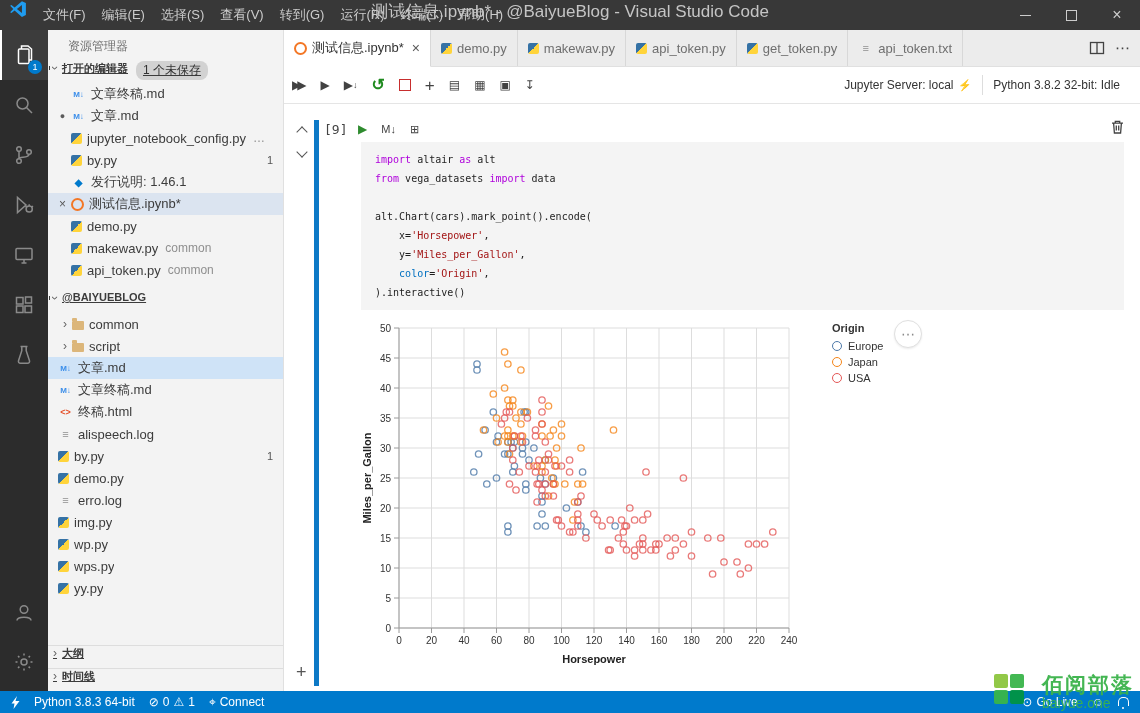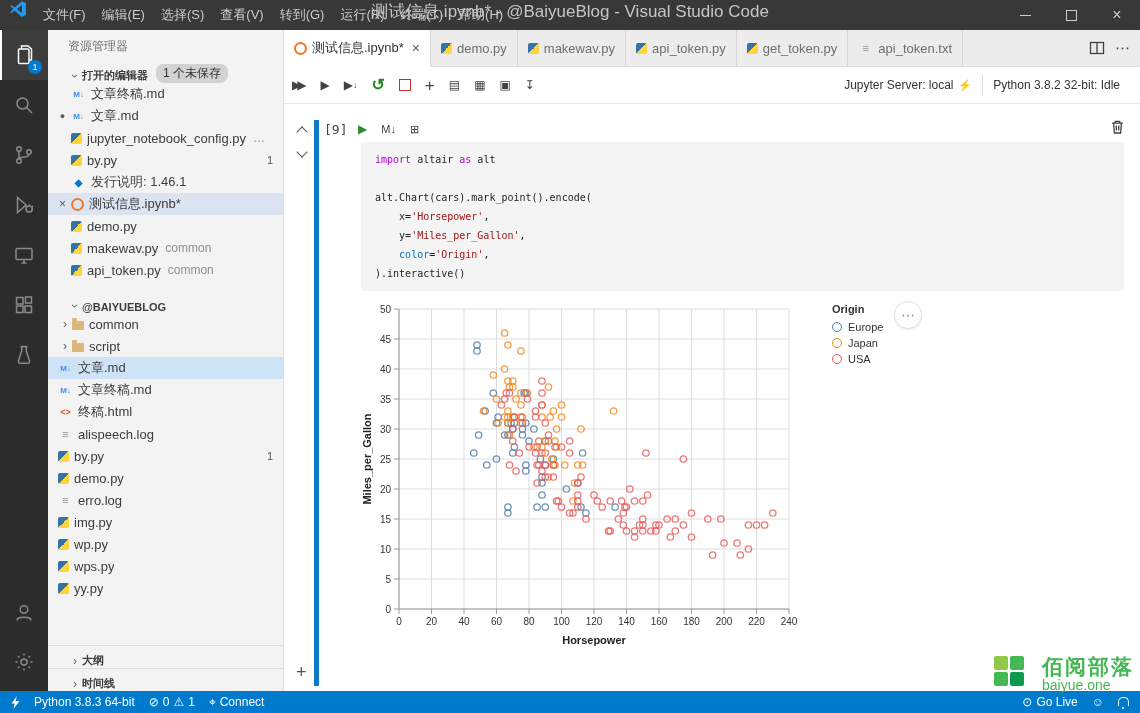--- a/index.html
+++ b/index.html
@@ -20,21 +20,21 @@
   
   #activitybar{width:48px;background:#2c2c2c;display:flex;flex-direction:column;align-items:center;flex:none;}
   .ab-item{width:48px;height:50px;display:flex;align-items:center;justify-content:center;color:#8a8a8a;position:relative;cursor:pointer;}
   .ab-item.active{color:#ffffff;background:rgba(255,255,255,.08);box-shadow:inset 2px 0 0 #ffffff;}
   .ab-item svg{width:24px;height:24px;stroke:currentColor;fill:none;stroke-width:1.5;}
   .ab-badge{position:absolute;right:6px;bottom:6px;background:#007acc;color:#fff;font-size:9px;min-width:14px;height:14px;border-radius:8px;display:flex;align-items:center;justify-content:center;}
   .ab-spacer{flex:1;}
   
   #sidebar{width:235px;background:#f3f3f3;border-right:1px solid #e0e0e0;display:flex;flex-direction:column;flex:none;overflow:hidden;color:#3c3c3c;}
   #sidebar-title{font-size:12px;color:#6f6f6f;padding:8px 0 6px 20px;flex:none;}
-  .sec-head{display:flex;align-items:flex-end;height:22px;font-size:11px;font-weight:bold;color:#3c3c3c;padding-left:20px;flex:none;cursor:pointer;}
+  .sec-head{display:flex;align-items:flex-start;height:22px;font-size:11px;font-weight:bold;color:#3c3c3c;padding-left:0;flex:none;cursor:pointer;text-decoration:underline;}
   .chev{display:inline-block;color:#646464;font-size:12px;width:14px;text-align:center;font-weight:normal;flex:none;}
   .chev.down{transform:rotate(90deg);}
   .unsaved-badge{background:#d2d2d2;color:#333;border-radius:8px;font-size:12px;font-weight:normal;padding:1px 7px;margin-left:8px;}
   .row{display:flex;align-items:center;height:22px;font-size:13px;color:#3c3c3c;cursor:pointer;white-space:nowrap;overflow:hidden;}
   .oe-row{padding-left:6px;}
   .oe-row.active{background:#dbe4f0;}
   .ws-row{padding-left:10px;}
   .ws-row.selected{background:#cfe3f7;}
   .gut{width:17px;text-align:center;font-size:12px;color:#5a5a5a;flex:none;}
   .gut.dot{font-size:9px;}
@@ -98,21 +98,21 @@
   .lg-row{display:flex;align-items:center;gap:6px;height:16px;cursor:pointer;}
   .lg-dot{width:8px;height:8px;border-radius:50%;border:1.5px solid #999;flex:none;}
   #chart-more{position:absolute;left:533px;top:0;width:26px;height:26px;border-radius:50%;border:1px solid #e0e0e0;background:#fff;box-shadow:0 1px 2px rgba(0,0,0,.08);display:flex;align-items:center;justify-content:center;color:#8a8a8a;font-size:14px;cursor:pointer;}
   
   #statusbar{height:22px;background:#007acc;color:#fff;display:flex;align-items:center;font-size:12px;padding:0 4px;}
   .seg{display:flex;align-items:center;gap:4px;padding:0 7px;height:22px;cursor:pointer;white-space:nowrap;}
   #sb-right{margin-left:auto;display:flex;align-items:center;}
   .bell{width:9px;height:8px;border:1.2px solid #fff;border-bottom:none;border-radius:5px 5px 0 0;position:relative;display:inline-block;margin-top:-2px;}
   .bell::after{content:"";position:absolute;left:2.5px;bottom:-3px;width:2px;height:2px;border-radius:50%;background:#fff;}
   
-  #watermark{position:absolute;right:6px;bottom:20px;display:flex;gap:18px;align-items:flex-start;z-index:60;opacity:.95;}
+  #watermark{position:absolute;right:6px;bottom:2px;display:flex;gap:18px;align-items:flex-start;z-index:60;opacity:.95;}
   #wm-logo{width:30px;height:30px;display:grid;grid-template-columns:14px 14px;grid-template-rows:14px 14px;gap:2px;}
   #wm-logo span{border-radius:2px;}
   .wm-text{line-height:1.05;}
   #wm-name{font-size:21px;font-weight:bold;color:#3bb34a;letter-spacing:2px;}
   #wm-url{font-size:14px;color:#3bb34a;}
 </style>
 </head>
 <body>
 
 <div id="window">
@@ -416,20 +416,21 @@
             <span class="cell-tb-ic">M↓</span>
             <span class="cell-tb-ic">⊞</span>
             <span id="trash-btn">
               <svg viewBox="0 0 13 14">
                   <path d="M1 3.2h11M4.3 3.2V1.3h4.4v1.9M2.6 3.2l.8 9.8h6.2l.8-9.8M5.3 5.5v5M7.7 5.5v5"></path>
                 </svg>
             </span>
           </div>
           <div id="cell-code">
               <div class="code-line"><span class="tok-kw">import</span><span> altair </span><span class="tok-kw">as</span><span> alt</span></div>
+              <div class="code-line"><span class="tok-kw">from</span><span> vega_datasets </span><span class="tok-kw">import</span><span> data</span></div>
               <div class="code-line">&nbsp;</div>
               <div class="code-line"><span>alt.Chart(cars).mark_point().encode(</span></div>
               <div class="code-line"><span>    x=</span><span class="tok-str">'Horsepower'</span><span>,</span></div>
               <div class="code-line"><span>    y=</span><span class="tok-str">'Miles_per_Gallon'</span><span>,</span></div>
               <div class="code-line"><span>    </span><span class="tok-attr">color</span><span>=</span><span class="tok-str">'Origin'</span><span>,</span></div>
               <div class="code-line"><span>).interactive()</span></div>
             </div>
           <div id="cell-output">
             <svg id="chart-svg" width="445" height="348" viewBox="0 0 445 348">
                 <line x1="38" y1="8" x2="38" y2="308" stroke="#ddd" stroke-width="1"></line>

